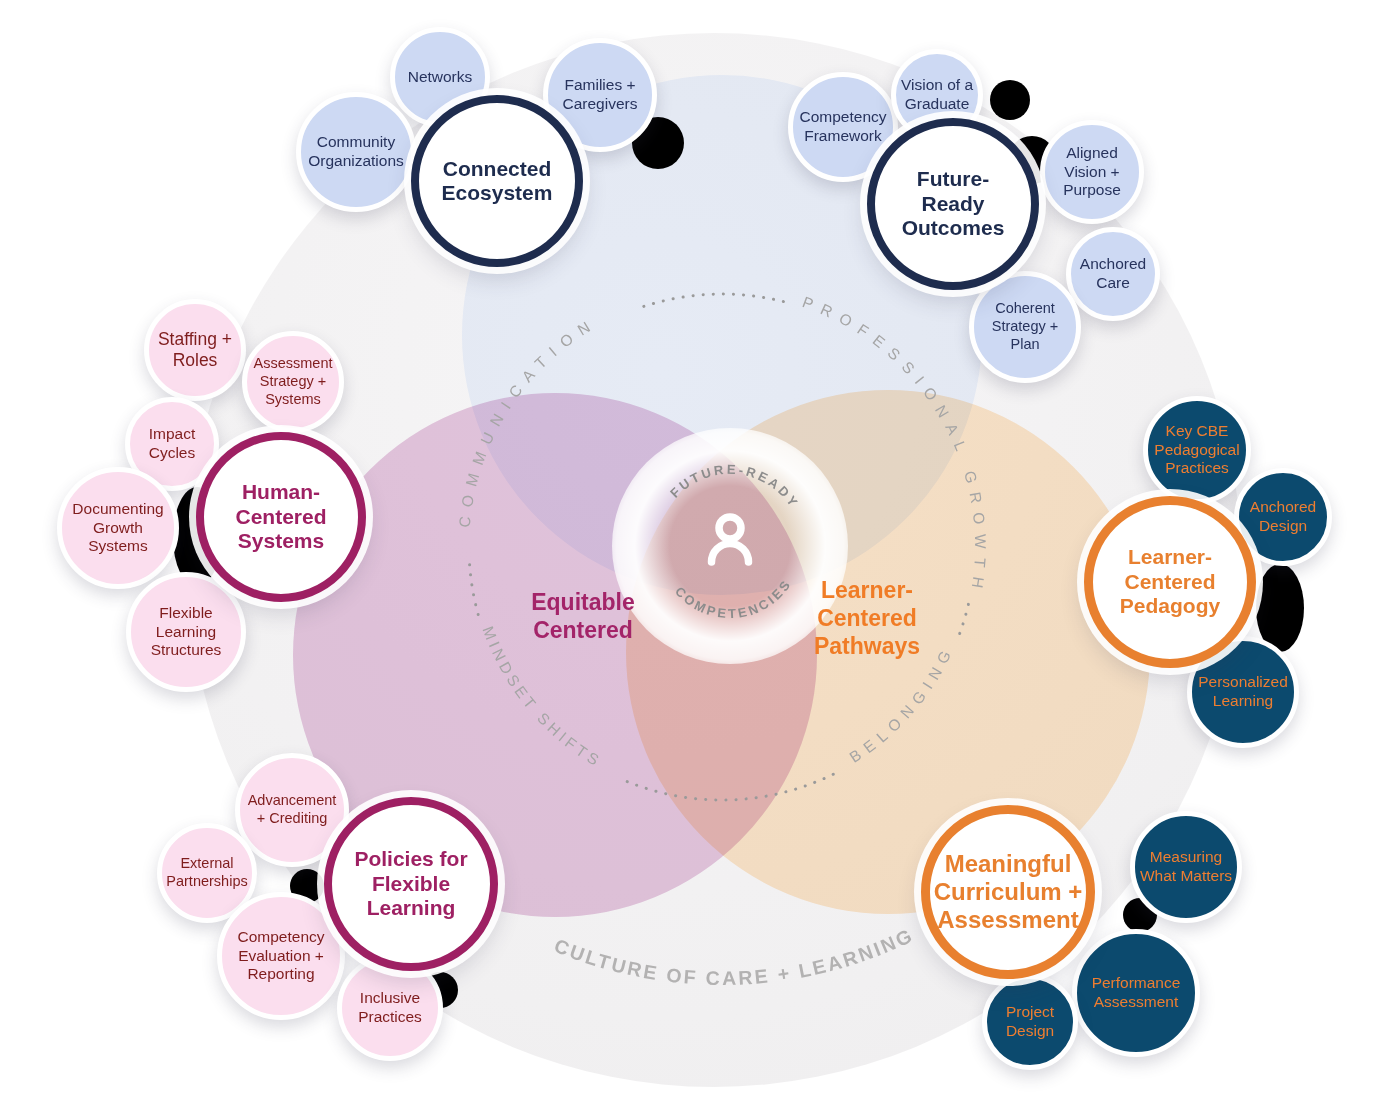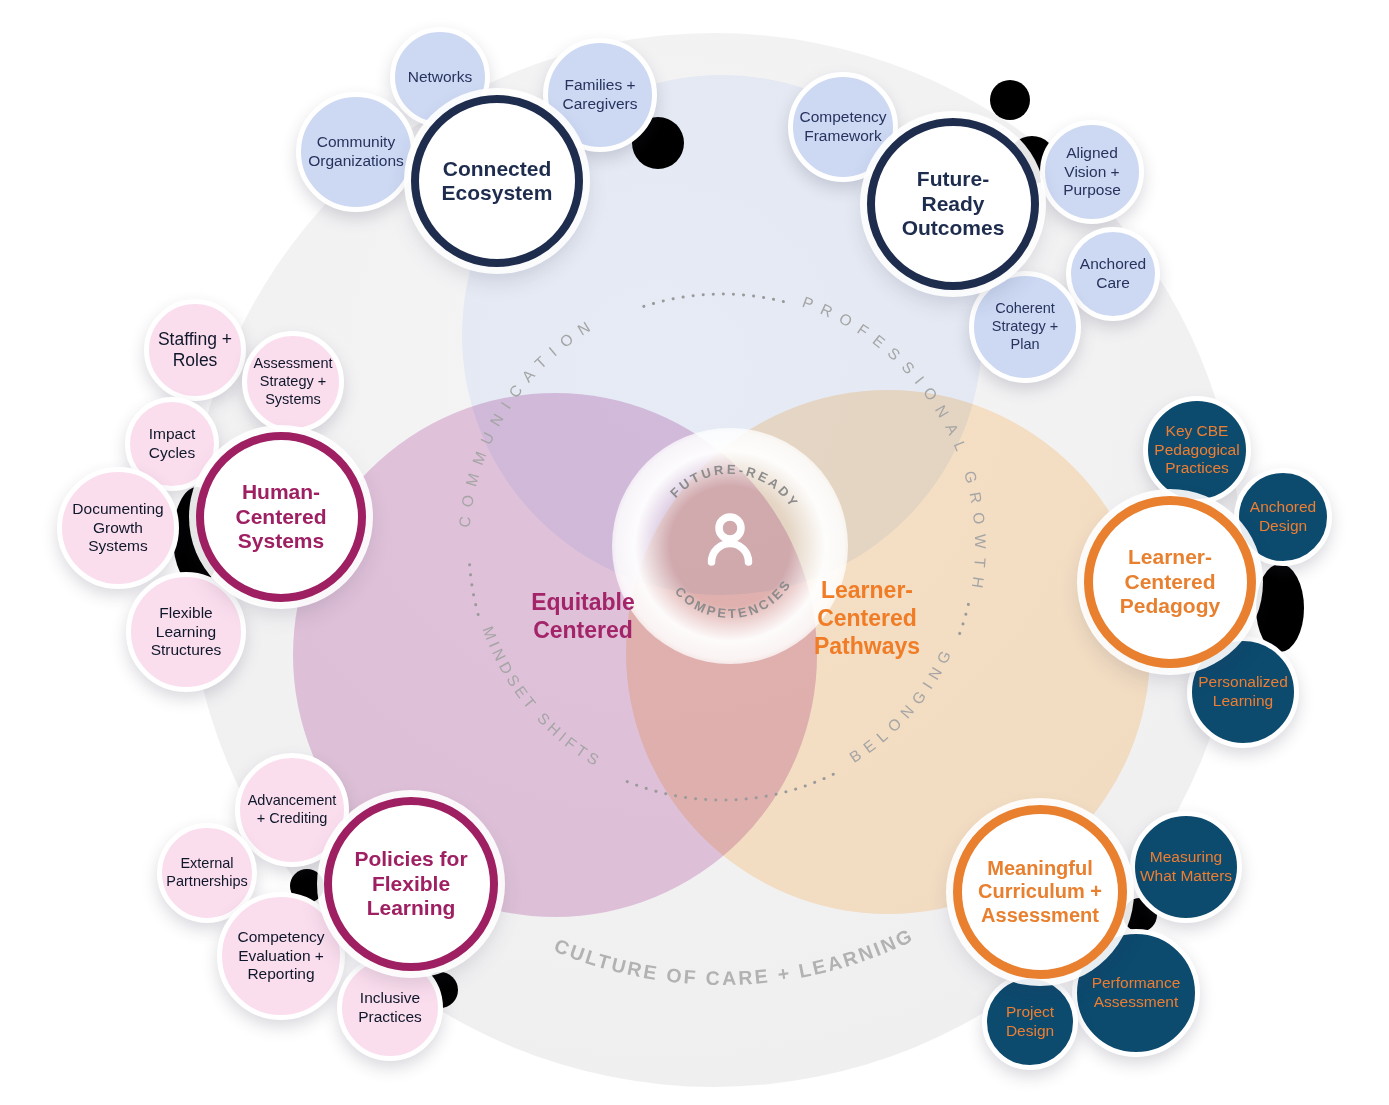--- a/index.html
+++ b/index.html
@@ -37,21 +37,21 @@
   .center-word{fill:#8c8c8c;font-size:13px;font-weight:bold;letter-spacing:2.8px;
     font-family:"Liberation Sans",sans-serif;}
   .dots{stroke:#9a9a9a;stroke-width:3;fill:none;stroke-linecap:round;stroke-dasharray:0.1 10;}
   .bubble{
     position:absolute;border-radius:50%;border:5px solid #ffffff;box-sizing:border-box;
     box-shadow:0 7px 16px rgba(50,50,80,0.18);
     display:flex;align-items:center;justify-content:center;text-align:center;
     font-size:15.5px;line-height:1.22;z-index:6;padding:3px;
   }
   .bubble.blue{background:#cdd9f3;color:#27335d;}
-  .bubble.pink{background:#fbdeee;color:#0f172a;}
+  .bubble.pink{background:#fbdeee;color:#7f1d1d;}
   .bubble.peach{background:#0c4a6e;color:#ee7e31;}
   .node{
     position:absolute;border-radius:50%;background:#ffffff;box-sizing:border-box;
     display:flex;align-items:center;justify-content:center;text-align:center;
     font-weight:bold;font-size:21px;line-height:1.16;white-space:pre-line;z-index:7;
     box-shadow:0 0 0 7px rgba(255,255,255,0.9), 0 10px 24px rgba(50,50,80,0.2);
   }
   .node.navy{border:8px solid #1e2c4e;color:#1e2c4e;}
   .node.magenta{border:8px solid #9e2063;color:#9e2063;}
   .node.orange{border:9px solid #e8802f;color:#e8802f;}
@@ -128,20 +128,21 @@
     </g>
   </svg>
 
   <div class="bubble blue" style="left:390px;top:27px;width:100px;height:100px;">Networks</div>
   <div class="bubble blue" style="left:296px;top:92px;width:120px;height:120px;">Community Organizations</div>
   <div class="bubble blue" style="left:543px;top:38px;width:114px;height:114px;">Families + Caregivers</div>
   <div class="node navy" style="left:411px;top:95px;width:172px;height:172px;">Connected
 Ecosystem</div>
 
   <div class="bubble blue" style="left:788px;top:72px;width:110px;height:110px;">Competency Framework</div>
+  <div class="bubble blue" style="left:891px;top:49px;width:92px;height:92px;">Vision of a Graduate</div>
   <div class="bubble blue" style="left:1040px;top:120px;width:104px;height:104px;">Aligned Vision + Purpose</div>
   <div class="bubble blue" style="left:1066px;top:227px;width:94px;height:94px;">Anchored Care</div>
   <div class="bubble blue" style="left:969px;top:271px;width:112px;height:112px;font-size:14.5px;">Coherent Strategy + Plan</div>
   <div class="node navy" style="left:867px;top:118px;width:172px;height:172px;">Future-
 Ready
 Outcomes</div>
 
   <div class="bubble pink" style="left:144px;top:299px;width:102px;height:102px;font-size:17.5px;">Staffing + Roles</div>
   <div class="bubble pink" style="left:242px;top:331px;width:102px;height:102px;font-size:14.5px;">Assessment Strategy + Systems</div>
   <div class="bubble pink" style="left:125px;top:397px;width:94px;height:94px;">Impact Cycles</div>
@@ -162,17 +163,17 @@
   <div class="bubble pink" style="left:157px;top:823px;width:100px;height:100px;font-size:14.5px;">External Partnerships</div>
   <div class="bubble pink" style="left:217px;top:892px;width:128px;height:128px;">Competency Evaluation + Reporting</div>
   <div class="bubble pink" style="left:337px;top:955px;width:106px;height:106px;">Inclusive Practices</div>
   <div class="node magenta" style="left:324px;top:797px;width:174px;height:174px;">Policies for
 Flexible
 Learning</div>
 
   <div class="bubble peach" style="left:1130px;top:811px;width:112px;height:112px;">Measuring What Matters</div>
   <div class="bubble peach" style="left:1072px;top:929px;width:128px;height:128px;">Performance Assessment</div>
   <div class="bubble peach" style="left:982px;top:974px;width:96px;height:96px;">Project Design</div>
-  <div class="node orange" style="left:953px;top:805px;width:174px;height:174px;font-size:20px;">Meaningful
+  <div class="node orange" style="left:921px;top:805px;width:174px;height:174px;font-size:24px;">Meaningful
 Curriculum +
 Assessment</div>
 
 </div>
 
 </body></html>

